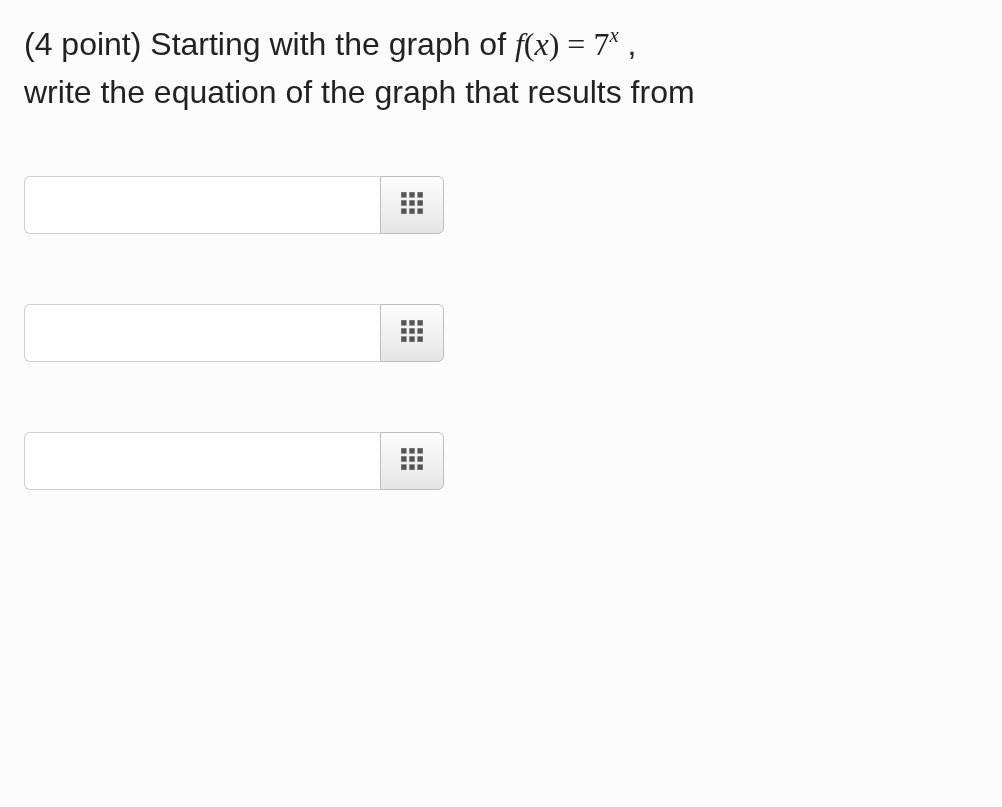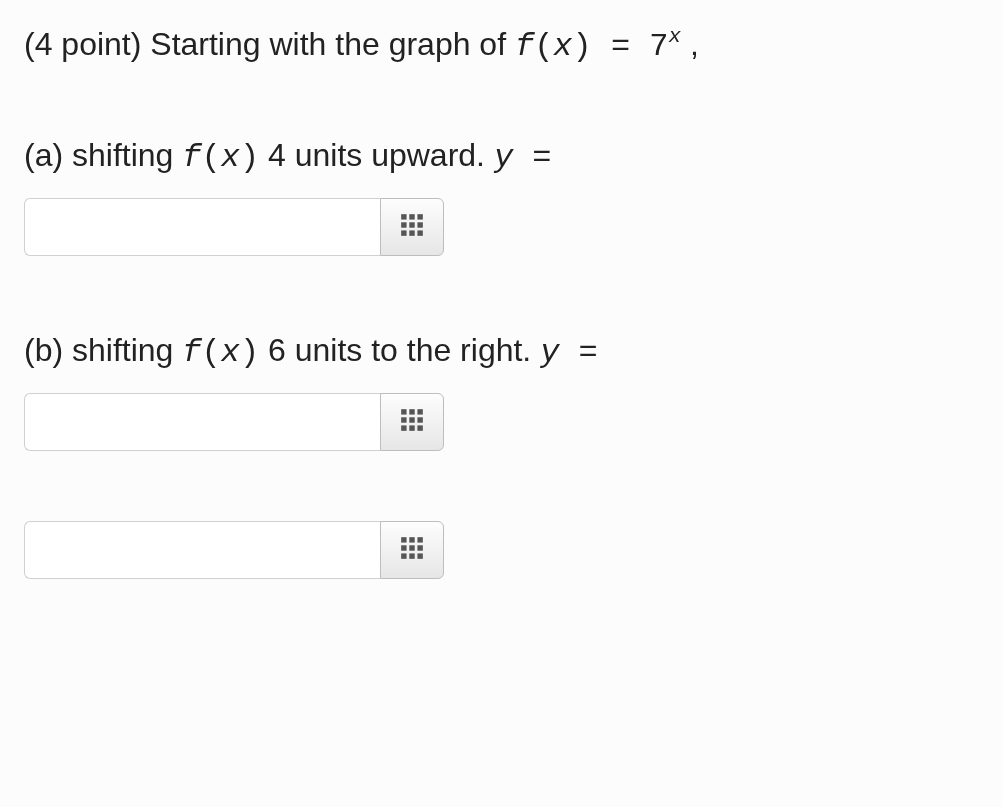--- a/index.html
+++ b/index.html
@@ -7,21 +7,21 @@
     padding: 20px 24px;
     font-family: Arial, Helvetica, sans-serif;
     font-size: 32px;
     background: #fcfcfc;
     color: #222;
     line-height: 1.5;
     width: 1002px;
     box-sizing: border-box;
   }
   .math {
-    font-family: Liberation Mono, monospace;
+    font-family: Liberation Serif, serif;
     font-style: italic;
   }
   .math .paren {
     font-style: normal;
   }
   .math .num {
     font-style: normal;
   }
   .sup {
     font-style: italic;
@@ -73,26 +73,24 @@
   }
   .keypad-btn rect {
     fill: #555;
   }
 </style>
 </head>
 <body>
 
 <div class="intro">
   <span>(4 point) Starting with the graph of </span><span class="math"><span>f</span><span class="paren">(</span><span>x</span><span class="paren">)</span></span><span class="math"><span class="num"> = </span><span class="num">7</span><span class="sup">x</span></span><span> ,</span><br>
+  <span>write the equation of the graph that results from</span>
 </div>
 
 <div class="part">
-  <div>
-    <span>(a) shifting </span><span class="math"><span>f</span><span class="paren">(</span><span>x</span><span class="paren">)</span></span><span> 4 units upward. </span><span class="math">y</span><span class="math paren" style="font-style:normal"> =</span>
-  </div>
   <div class="input-row">
     <input class="answer-input" type="text" style="">
     <div class="keypad-btn">
       <span>
         <svg viewBox="0 0 24 24">
           <rect x="2" y="2" width="5" height="5"></rect>
             <rect x="9.5" y="2" width="5" height="5"></rect>
             <rect x="17" y="2" width="5" height="5"></rect>
           <rect x="2" y="9.5" width="5" height="5"></rect>
             <rect x="9.5" y="9.5" width="5" height="5"></rect>
@@ -100,23 +98,20 @@
           <rect x="2" y="17" width="5" height="5"></rect>
             <rect x="9.5" y="17" width="5" height="5"></rect>
             <rect x="17" y="17" width="5" height="5"></rect>
         </svg>
       </span>
     </div>
   </div>
 </div>
 
 <div class="part">
-  <div>
-    <span>(b) shifting </span><span class="math"><span>f</span><span class="paren">(</span><span>x</span><span class="paren">)</span></span><span> 6 units to the right. </span><span class="math">y</span><span class="math paren" style="font-style:normal"> =</span>
-  </div>
   <div class="input-row">
     <input class="answer-input" type="text" style="">
     <div class="keypad-btn">
       <span>
         <svg viewBox="0 0 24 24">
           <rect x="2" y="2" width="5" height="5"></rect>
             <rect x="9.5" y="2" width="5" height="5"></rect>
             <rect x="17" y="2" width="5" height="5"></rect>
           <rect x="2" y="9.5" width="5" height="5"></rect>
             <rect x="9.5" y="9.5" width="5" height="5"></rect>

